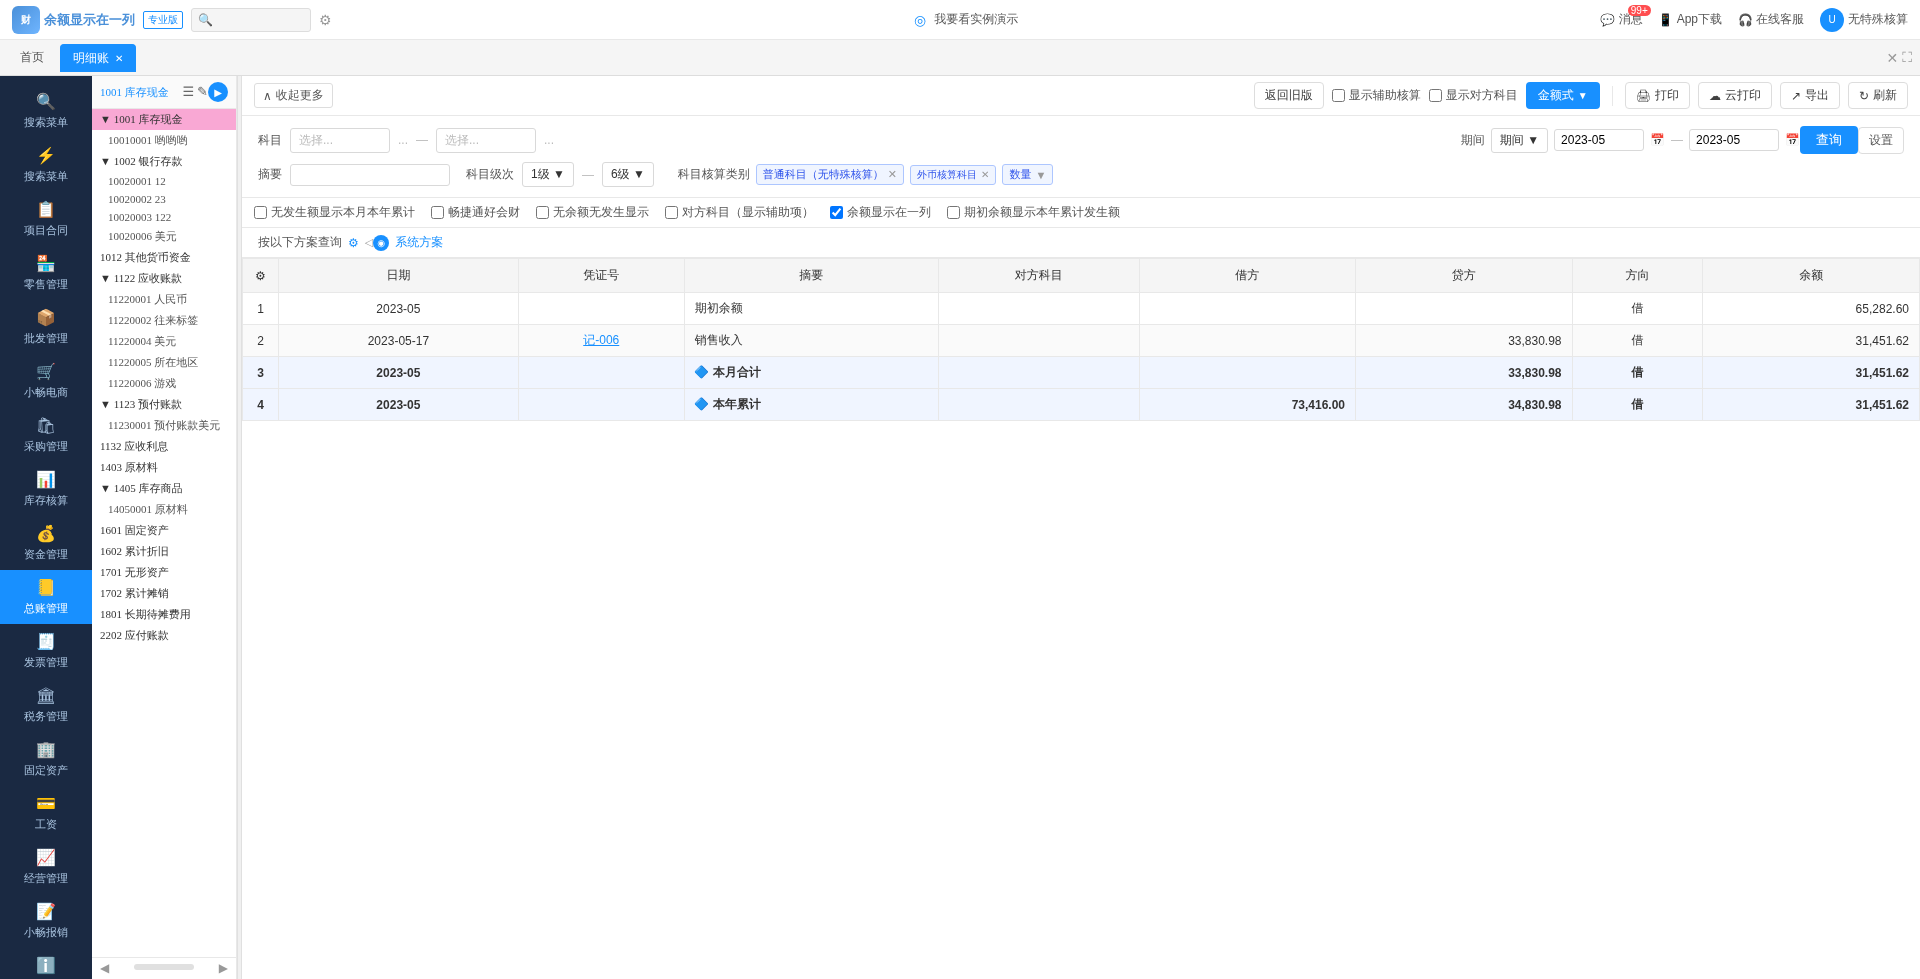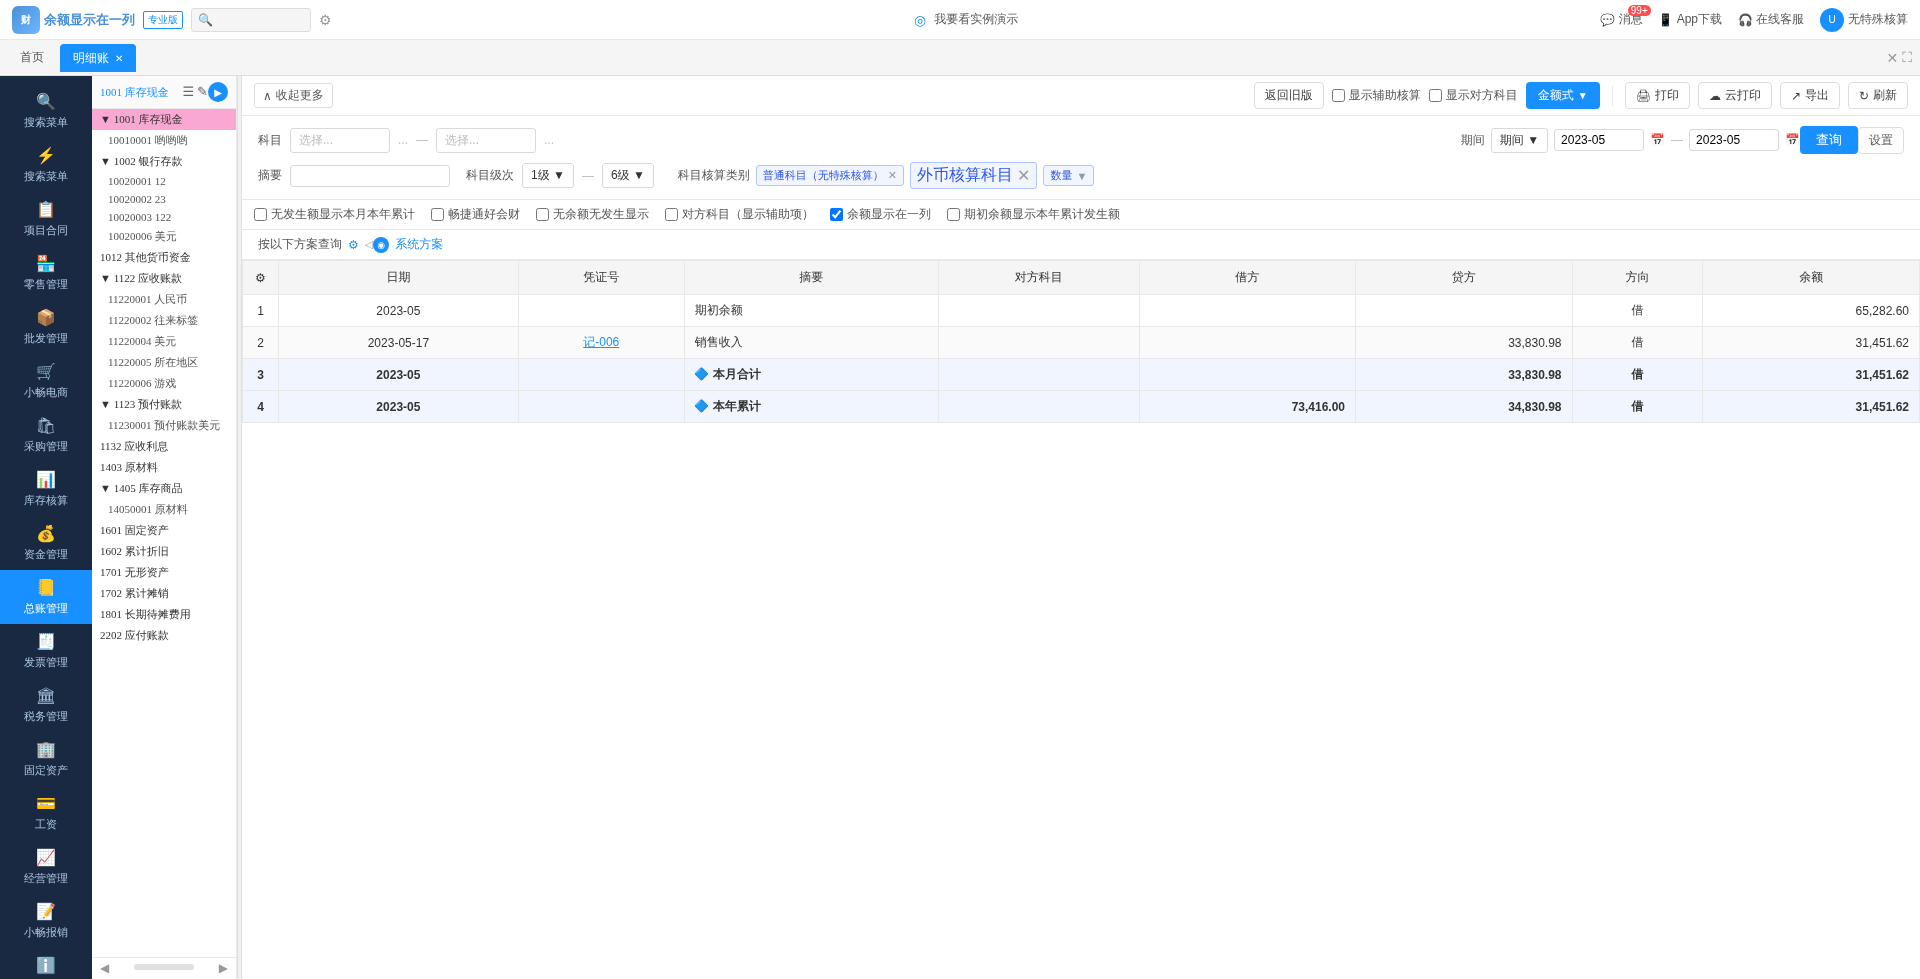--- a/index.html
+++ b/index.html
@@ -348,21 +348,21 @@
             <span>6级</span>
             <span> ▼</span>
           </div>
         </div>
         <div style="display:flex;align-items:center;gap:6px;margin-left:8px;">
           <span style="font-size:12px;color:#555;">科目核算类别</span>
           <div style="display:flex;align-items:center;gap:4px;background:#f0f5ff;border:1px solid #adc6ff;border-radius:3px;padding:2px 6px;font-size:11px;color:#2f54eb;">
             <span>普通科目（无特殊核算）</span>
             <span style="cursor:pointer;color:#999;">✕</span>
           </div>
-          <div style="display:flex;align-items:center;gap:4px;background:#f0f5ff;border:1px solid #adc6ff;border-radius:3px;padding:2px 6px;font-size:16px;color:#2f54eb;">
+          <div style="display:flex;align-items:center;gap:4px;background:#f0f5ff;border:1px solid #adc6ff;border-radius:3px;padding:2px 6px;font-size:10px;color:#2f54eb;">
             <span>外币核算科目</span>
             <span style="cursor:pointer;color:#999;">✕</span>
           </div>
           <div style="display:flex;align-items:center;gap:4px;background:#f0f5ff;border:1px solid #adc6ff;border-radius:3px;padding:2px 6px;font-size:11px;color:#2f54eb;">
             <span>数量</span>
             <span style="cursor:pointer;color:#999;">▼</span>
           </div>
         </div>
       </div>
     </div>

